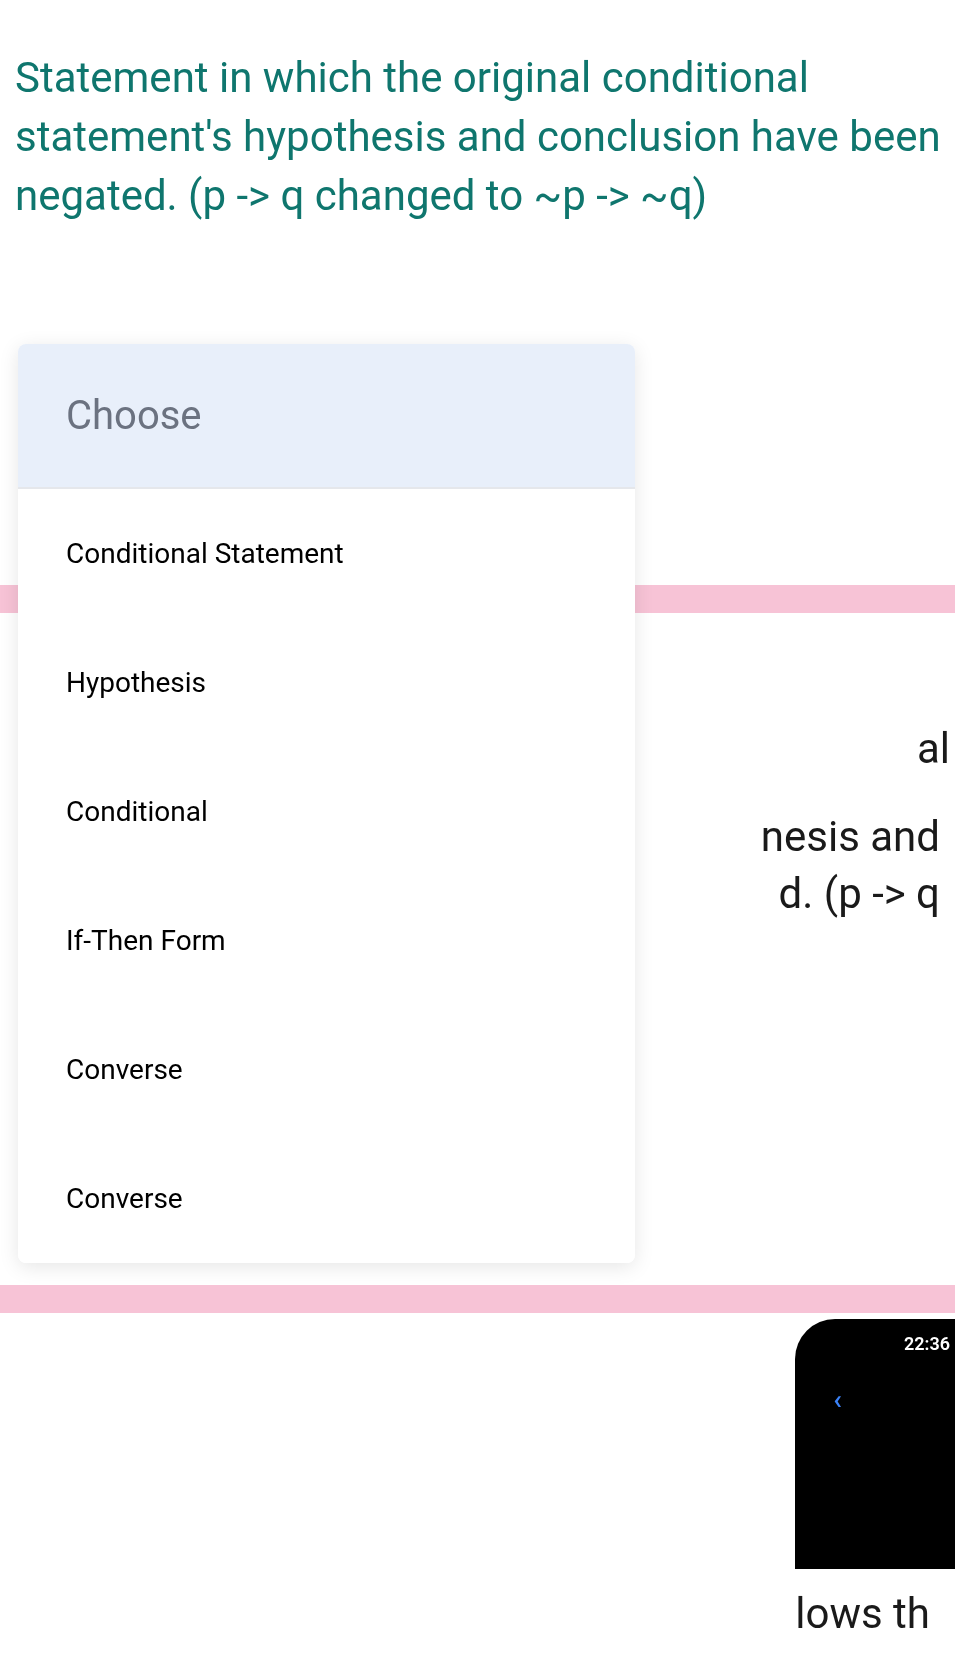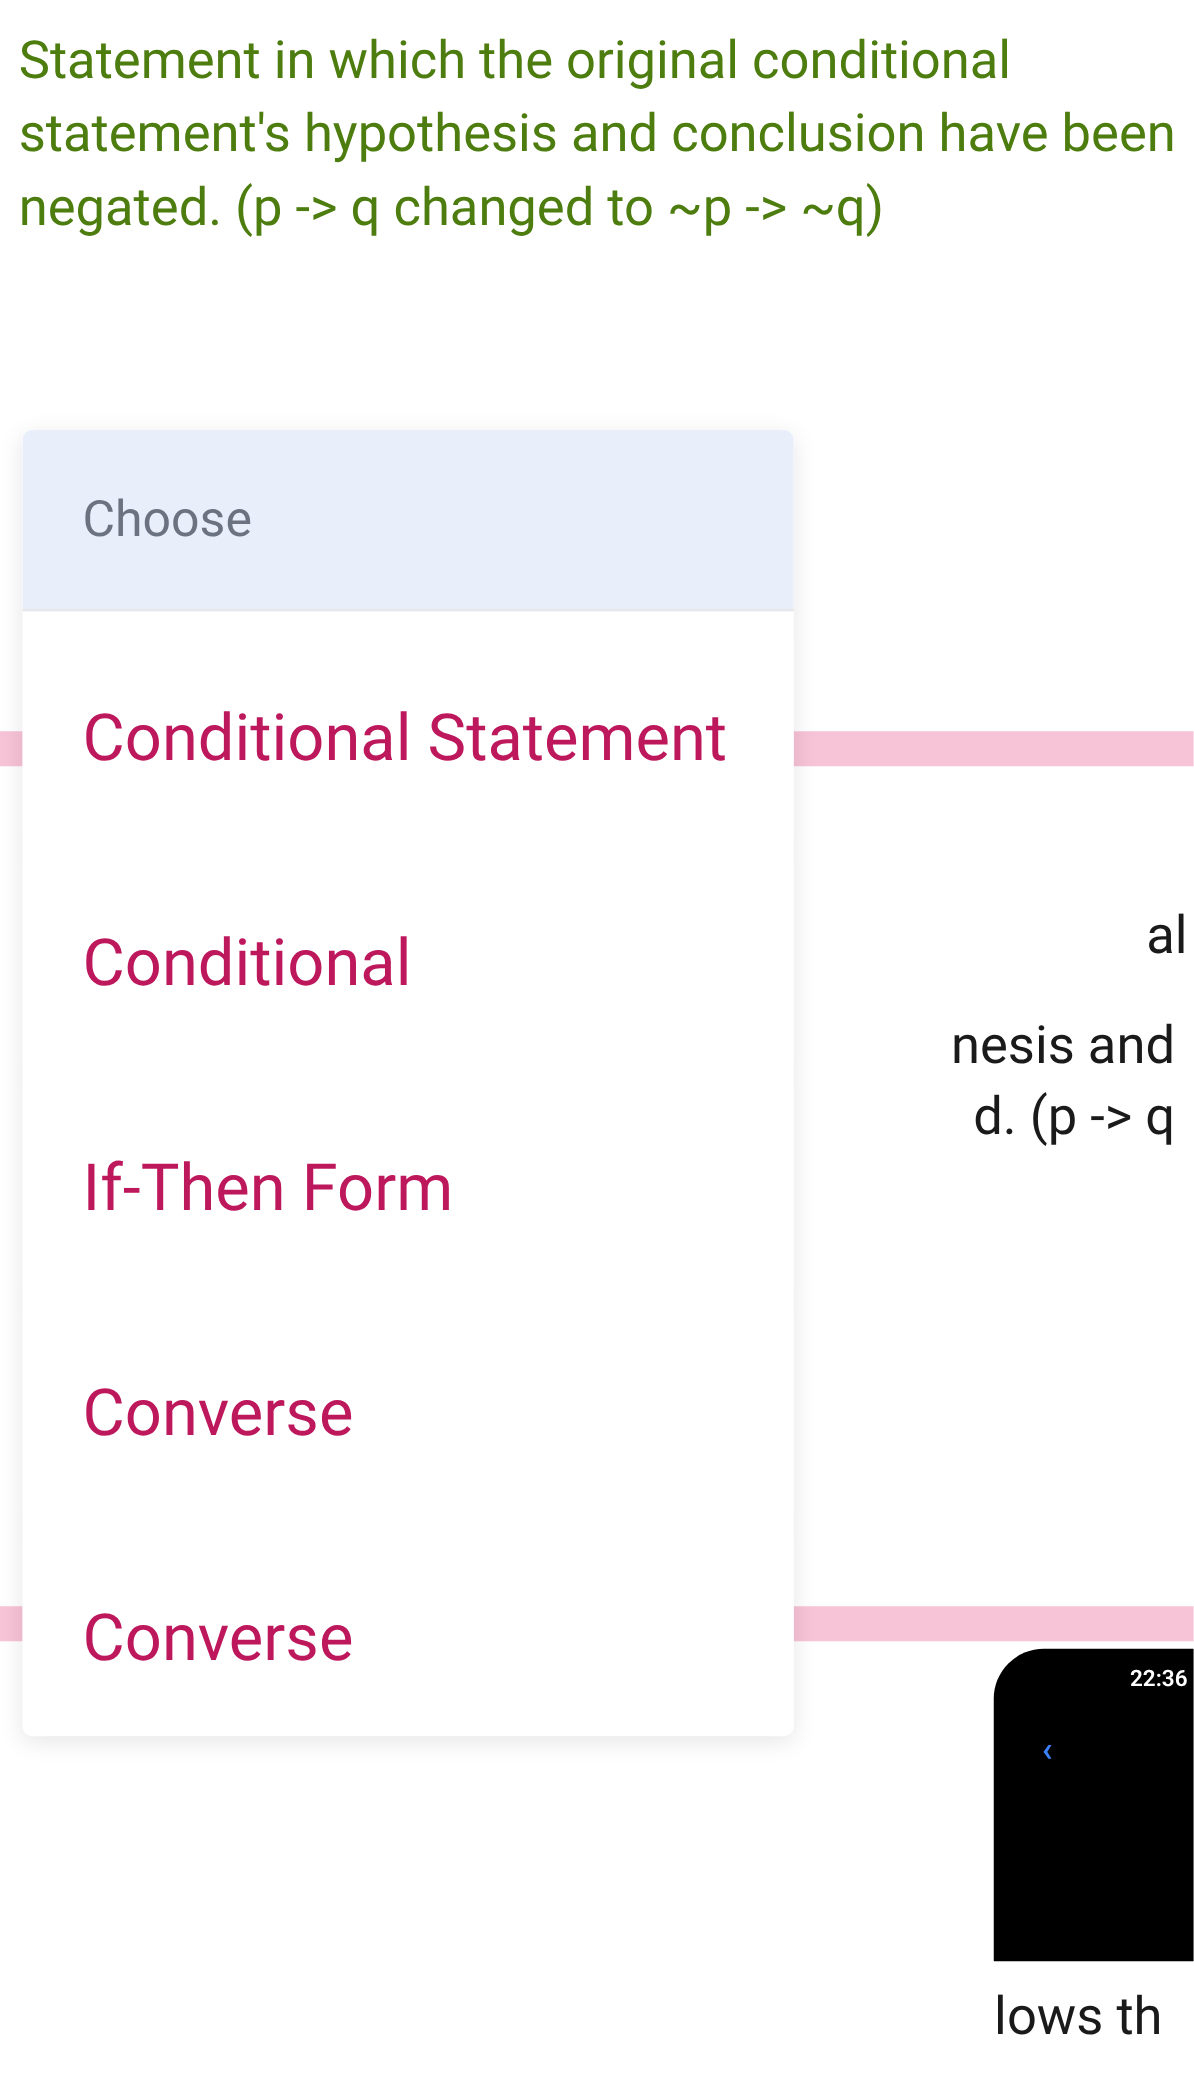--- a/index.html
+++ b/index.html
@@ -11,23 +11,24 @@
       font-family: -apple-system, BlinkMacSystemFont, 'Segoe UI', Roboto, Helvetica, Arial, sans-serif;
       background: #ffffff;
       width: 955px;
       height: 1659px;
       position: relative;
       overflow: hidden;
     }
     .question-text {
       font-size: 42px;
       line-height: 1.4;
-      color: #4d7c0f;
+      color: #0f766e;
       padding: 20px 11px 0 15px;
       font-weight: 400;
+      margin-top: 29px;
     }
     .pink-bar {
       position: absolute;
       left: 0;
       right: 0;
       height: 28px;
       background: #f7c3d6;
     }
     .pink-bar-1 {
       top: 585px;
@@ -48,25 +49,24 @@
     }
     .dropdown-header {
       background: #e8effa;
       padding: 48px 48px;
       font-size: 40px;
       color: #6b7280;
       border-bottom: 2px solid #e5e7eb;
     }
     .dropdown-item {
       padding: 48px 48px;
-      font-size: 52px;
-      color: #be185d;
+      font-size: 28px;
+      color: #000000;
       cursor: pointer;
       background: #ffffff;
-      margin-top: 23px;
     }
     .bg-question {
       position: absolute;
       font-size: 42px;
       line-height: 1.4;
       color: #1a1a1a;
       z-index: 1;
     }
     .bg-text-1 {
       top: 720px;
@@ -126,20 +126,21 @@
 <div class="pink-bar pink-bar-2"></div>
 
 <div class="bg-question bg-text-1">al</div>
 <div class="bg-question bg-text-2">nesis and</div>
 <div class="bg-question bg-text-3">d. (p -&gt; q</div>
 <div class="bg-question bg-text-4">lows th</div>
 
 <div class="dropdown">
   <div class="dropdown-header">Choose</div>
   <div class="dropdown-item">Conditional Statement</div>
+  <div class="dropdown-item">Hypothesis</div>
   <div class="dropdown-item">Conditional</div>
   <div class="dropdown-item">If-Then Form</div>
   <div class="dropdown-item">Converse</div>
   <div class="dropdown-item">Converse</div>
 </div>
 
 <div class="phone-corner"></div>
 <div class="phone-time">22:36</div>
 <div class="phone-chevron">‹</div>
 

